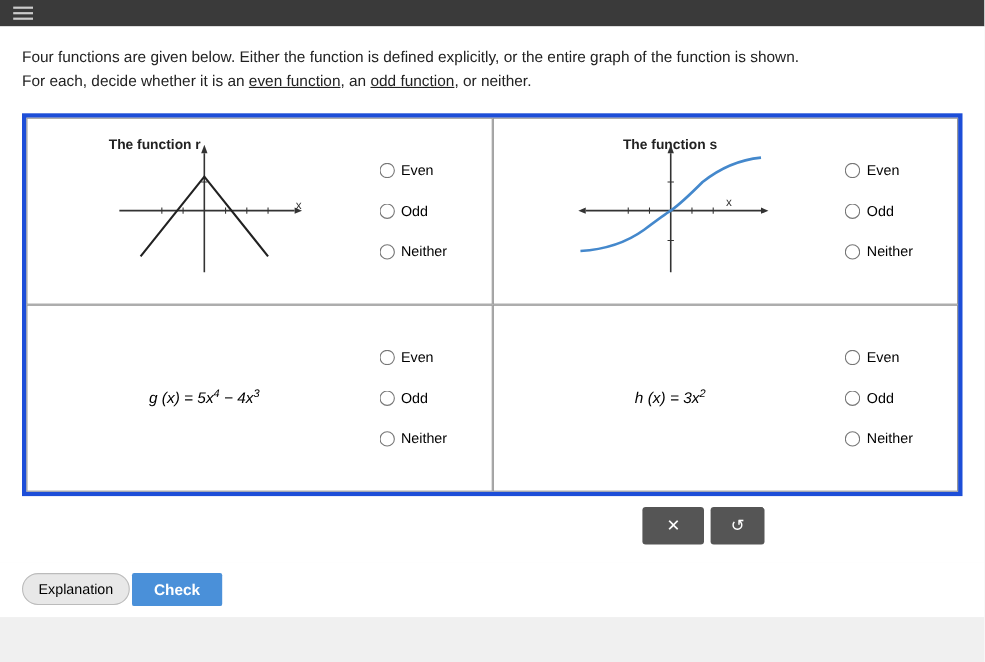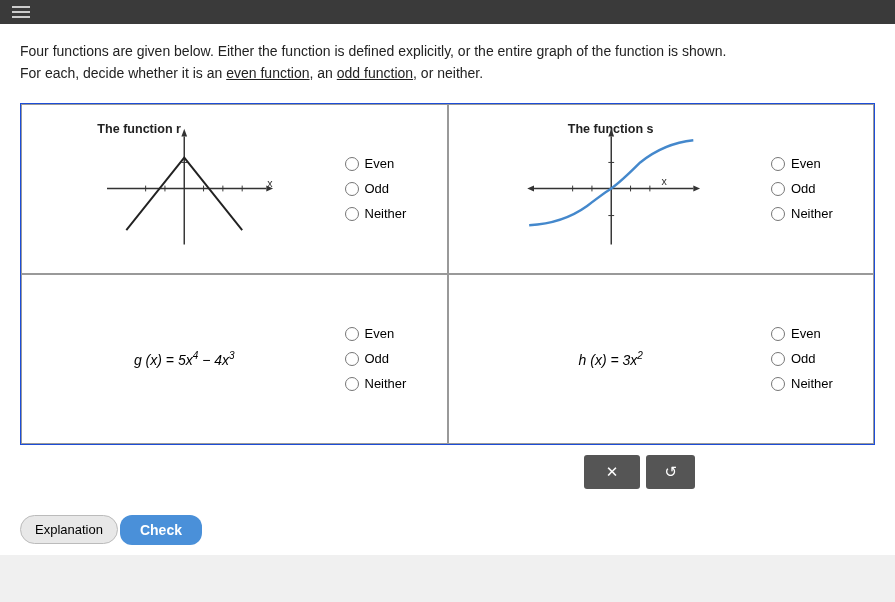--- a/index.html
+++ b/index.html
@@ -30,40 +30,40 @@
     .instructions {
       font-size: 14px;
       color: #222;
       line-height: 1.6;
       margin-bottom: 18px;
     }
     .instructions u { text-decoration: underline; }
     .grid-container {
       display: grid;
       grid-template-columns: 1fr 1fr;
-      border: 1px solid #1d4ed8;
+      border: 4px solid #1d4ed8;
     }
     .cell {
       border: 1px solid #999;
       padding: 14px 12px;
       display: flex;
       align-items: center;
       gap: 10px;
       min-height: 160px;
     }
     .cell-graph {
       flex: 1;
       position: relative;
       min-width: 180px;
       height: 140px;
     }
     .cell-options {
       display: flex;
       flex-direction: column;
-      gap: 10px;
+      gap: 22px;
       min-width: 90px;
     }
     .radio-option {
       display: flex;
       align-items: center;
       gap: 6px;
       font-size: 13px;
       cursor: pointer;
     }
     .radio-option input[type="radio"] {
@@ -88,21 +88,21 @@
       border: 1px solid #bbb;
       border-radius: 20px;
       padding: 6px 14px;
       font-size: 13px;
       cursor: pointer;
     }
     .check-btn {
       background: #4a90d9;
       color: white;
       border: none;
-      border-radius: 12px;
+      border-radius: 2px;
       padding: 7px 20px;
       font-size: 14px;
       font-weight: bold;
       cursor: pointer;
     }
     .x-btn {
       background: #555;
       color: white;
       border: none;
       padding: 8px 22px;

